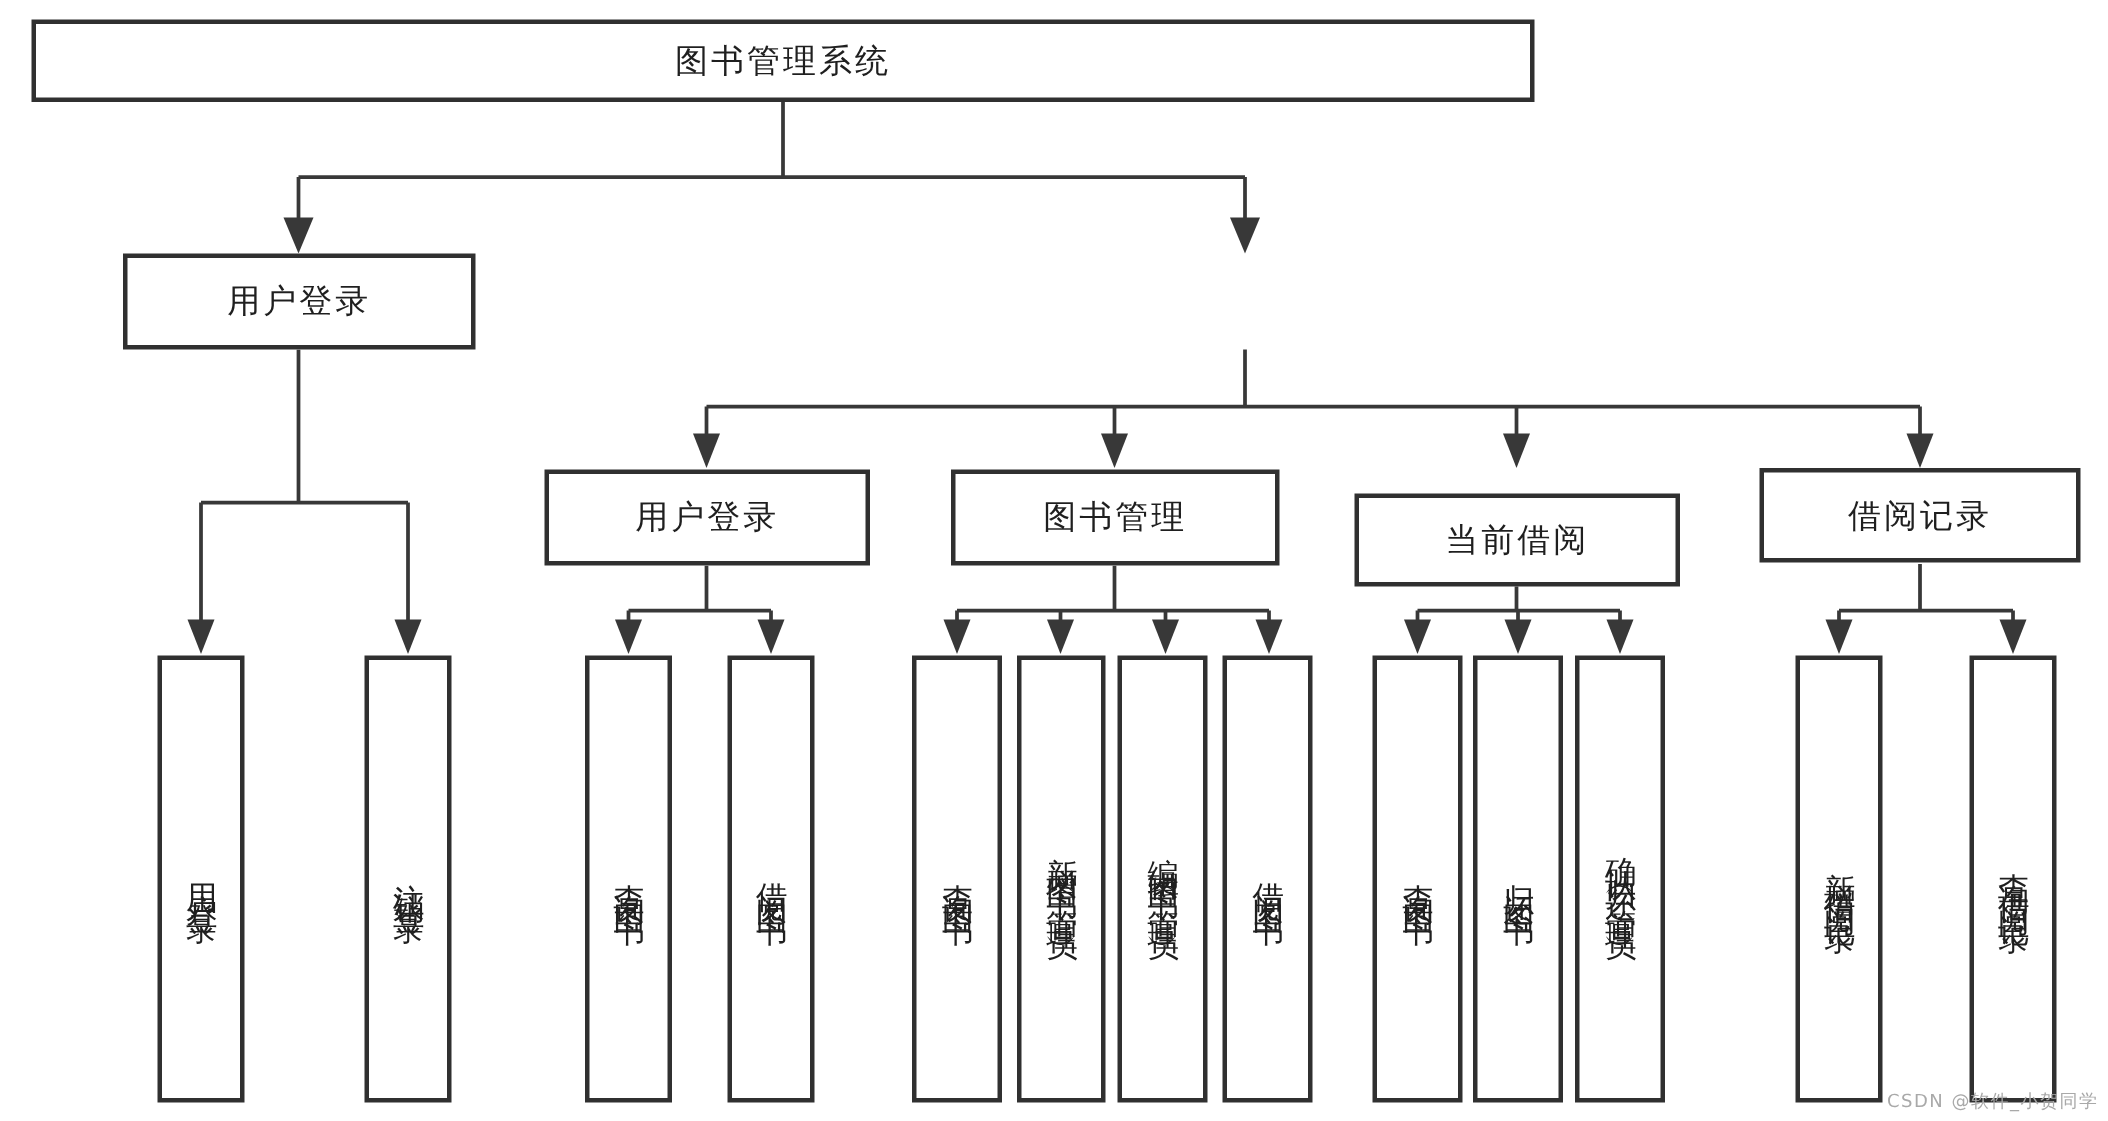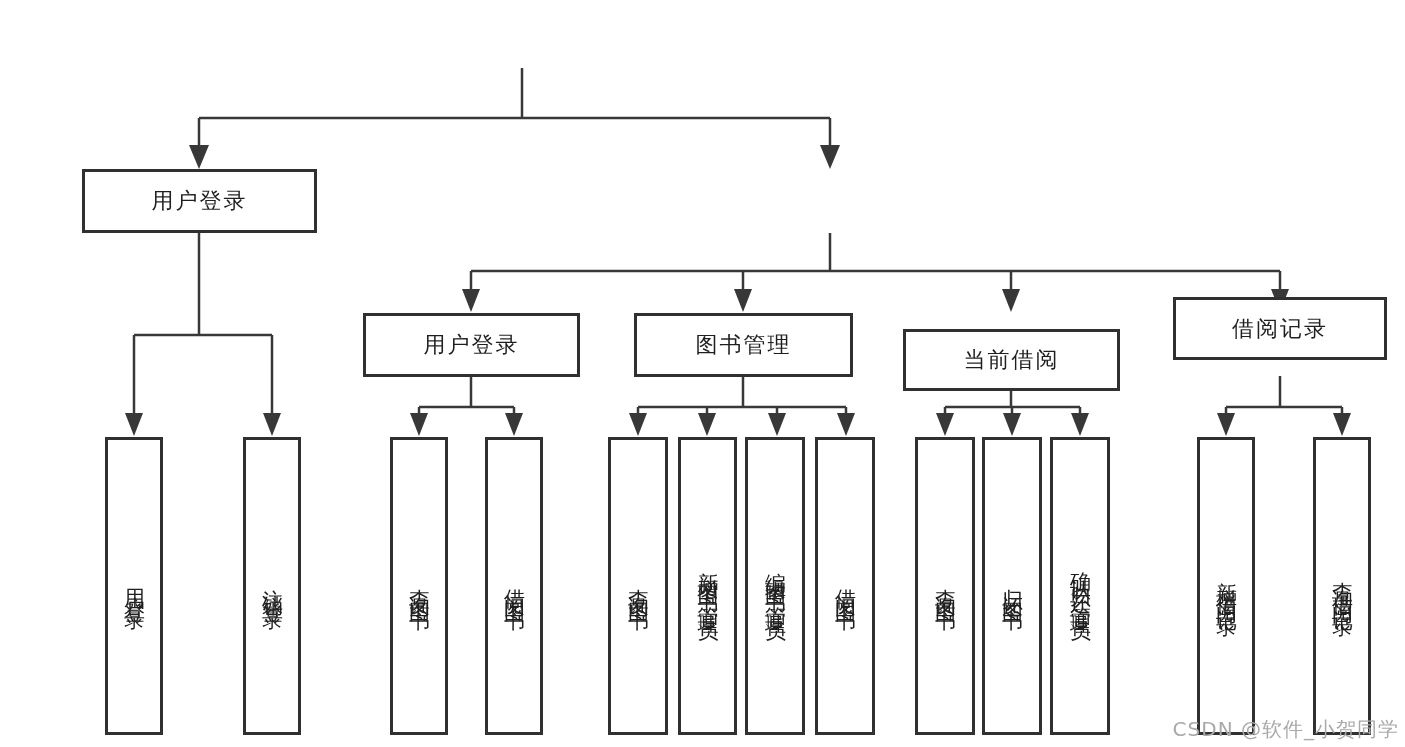--- a/index.html
+++ b/index.html
@@ -31,21 +31,21 @@
   .vlabel {
     writing-mode:vertical-rl;
     text-orientation:upright;
     font-size:21px; color:#1f1f1f;
     letter-spacing:7px; line-height:1;
     max-height:292px;
   }
   .watermark {
     position:absolute;
     right:6px; bottom:4px;
-    font-size:20px; color:#a9a9a9;
+    font-size:12px; color:#a9a9a9;
     letter-spacing:1px;
     white-space:nowrap;
   }
 </style>
 </head>
 <body>
 
 <div id="canvas">
 
   <svg id="wires" viewBox="0 0 1405 747" xmlns="http://www.w3.org/2000/svg">
@@ -110,35 +110,38 @@
       <polygon points="768,413 786,413 777,436"></polygon>
       <polygon points="837,413 855,413 846,436"></polygon>
       <polygon points="936,413 954,413 945,436"></polygon>
       <polygon points="1003,413 1021,413 1012,436"></polygon>
       <polygon points="1071,413 1089,413 1080,436"></polygon>
       <polygon points="1217,413 1235,413 1226,436"></polygon>
       <polygon points="1333,413 1351,413 1342,436"></polygon>
     </g>
   </svg>
 
+  <div class="hbox" style="left:21px; top:13px; width:1002px; height:55px;">
+    <span>图书管理系统</span>
+  </div>
 
   <div class="hbox" style="left:82px; top:169px; width:235px; height:64px;">
     <span>用户登录</span>
   </div>
 
   <div class="hbox" style="left:363px; top:313px; width:217px; height:64px;">
     <span>用户登录</span>
   </div>
   <div class="hbox" style="left:634px; top:313px; width:219px; height:64px;">
     <span>图书管理</span>
   </div>
   <div class="hbox" style="left:903px; top:313px; width:217px; height:62px;margin-top:16px;">
     <span>当前借阅</span>
   </div>
-  <div class="hbox" style="left:1173px; top:297px; width:214px; height:63px;">
+  <div class="hbox" style="left:1173px; top:312px; width:214px; height:63px;">
     <span>借阅记录</span>
   </div>
 
   <div class="vbox" style="left:105px; width:58px;">
     <span class="vlabel">用户登录</span>
   </div>
   <div class="vbox" style="left:243px; width:58px;">
     <span class="vlabel">注销登录</span>
   </div>
 

